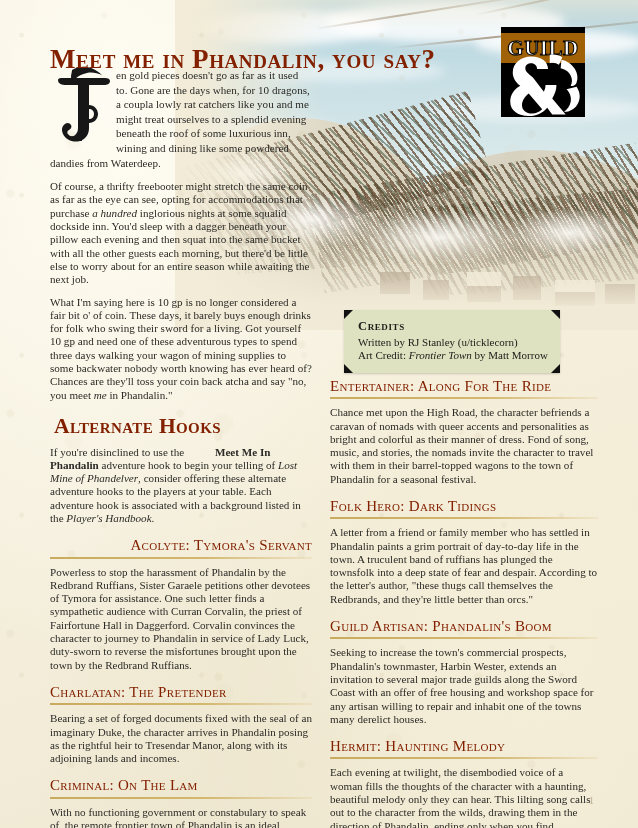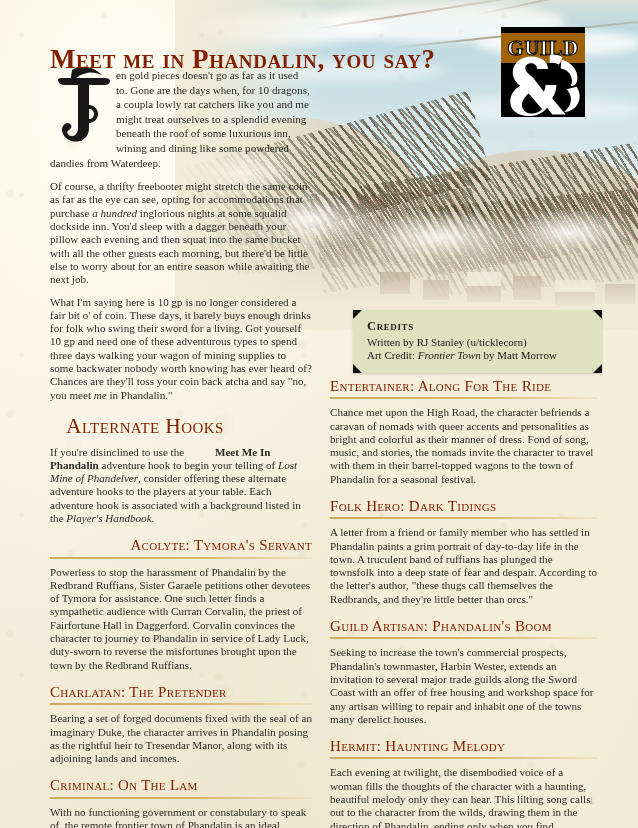--- a/index.html
+++ b/index.html
@@ -199,26 +199,26 @@
   }
   #dropcap-para p {
     margin: 0;
     font-size: 11.1px;
     line-height: 14.6px;
     color: #2b2a26;
   }
 
   
   h1.section {
-    margin: 13px 0 7px 16px;
+    margin: 13px 0 7px 4px;
     color: #822000;
     font-family: "Liberation Serif", serif;
     font-size: 21.5px;
     font-variant: small-caps;
-    font-weight: normal;
+    font-weight: bold;
     letter-spacing: .4px;
     line-height: 1.1;
   }
   h2.sub {
     margin: 12px 0 0 0;
     padding: 0 0 2px 0;
     color: #822000;
     font-family: Liberation Serif, serif;
     font-size: 15px;
     font-variant: small-caps;
@@ -234,23 +234,23 @@
     margin: 0 0 7px 0;
   }
   .first-sub { margin-top: 14px; text-align: right; }
 
   em.bk { font-style: italic; }
   strong.bd { font-weight: bold; margin-left: 28px; }
 
   
   #credits {
     position: absolute;
-    left: 353px;
+    left: 344px;
     top: 310px;
-    width: 249px;
+    width: 216px;
     z-index: 7;
     background: #dfe2c0;
     box-shadow: 0 1px 2px rgba(0,0,0,.18);
   }
   #credits .inner { padding: 9px 12px 10px 14px; }
   #credits-title {
     color: #1d1d1a;
     font-family: "Liberation Serif", serif;
     font-size: 12.5px;
     font-variant: small-caps;

